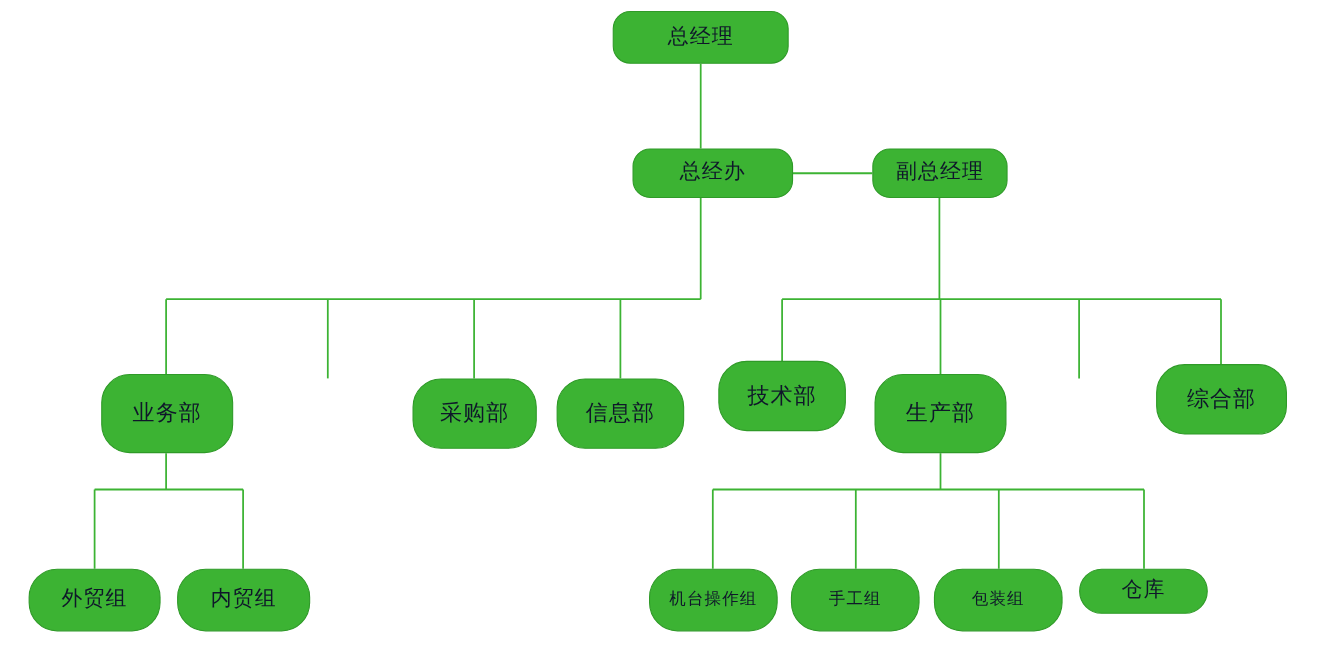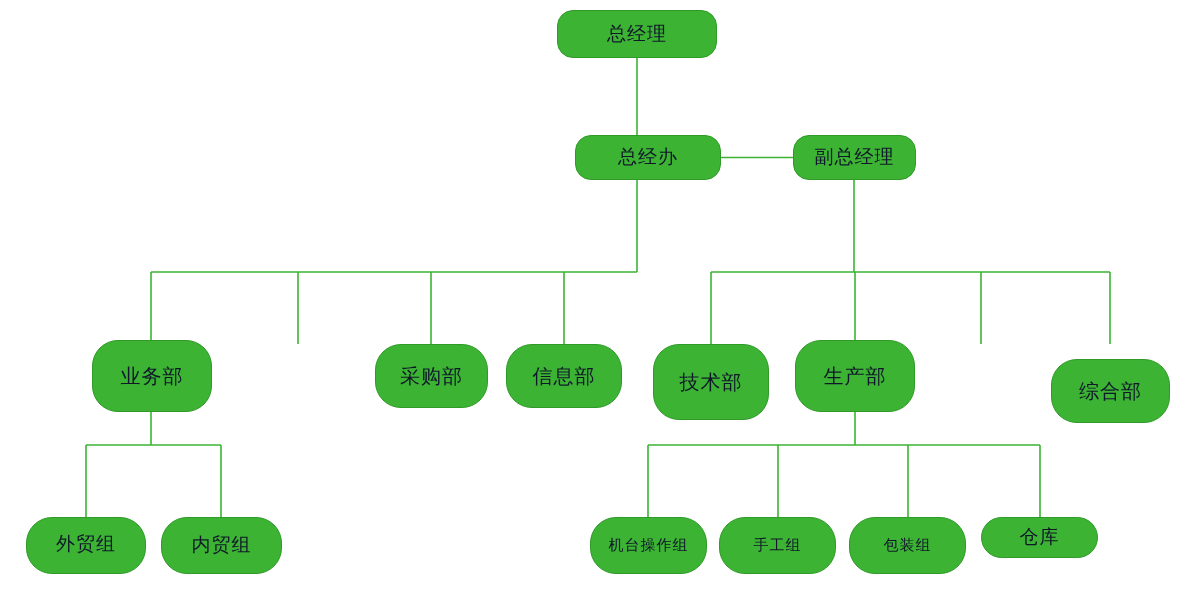--- a/index.html
+++ b/index.html
@@ -92,26 +92,26 @@
 
   <div class="node lv2" style="left:793px; top:135px; width:123px; height:45px;">副总经理</div>
 
   <div class="node lv3" style="left:92px; top:340px; width:120px; height:72px;">业务部</div>
 
 
   <div class="node lv3" style="left:375px; top:344px; width:113px; height:64px;">采购部</div>
 
   <div class="node lv3" style="left:506px; top:344px; width:116px; height:64px;">信息部</div>
 
-  <div class="node lv3" style="left:653px; top:344px; width:116px; height:76px;">技术部</div>
+  <div class="node lv3" style="left:653px; top:328px; width:116px; height:64px;">技术部</div>
 
   <div class="node lv3" style="left:795px; top:340px; width:120px; height:72px;">生产部</div>
 
 
-  <div class="node lv3" style="left:1051px; top:359px; width:119px; height:64px;">综合部</div>
+  <div class="node lv3" style="left:1051px; top:331px; width:119px; height:64px;">综合部</div>
 
   <div class="node lv4" style="left:26px; top:517px; width:120px; height:57px;font-family:Liberation Mono, monospace;">外贸组</div>
 
   <div class="node lv4" style="left:161px; top:517px; width:121px; height:57px;">内贸组</div>
 
   <div class="node lv4 small" style="left:590px; top:517px; width:117px; height:57px;">机台操作组</div>
 
   <div class="node lv4 small" style="left:719px; top:517px; width:117px; height:57px;">手工组</div>
 
   <div class="node lv4 small" style="left:849px; top:517px; width:117px; height:57px;">包装组</div>

